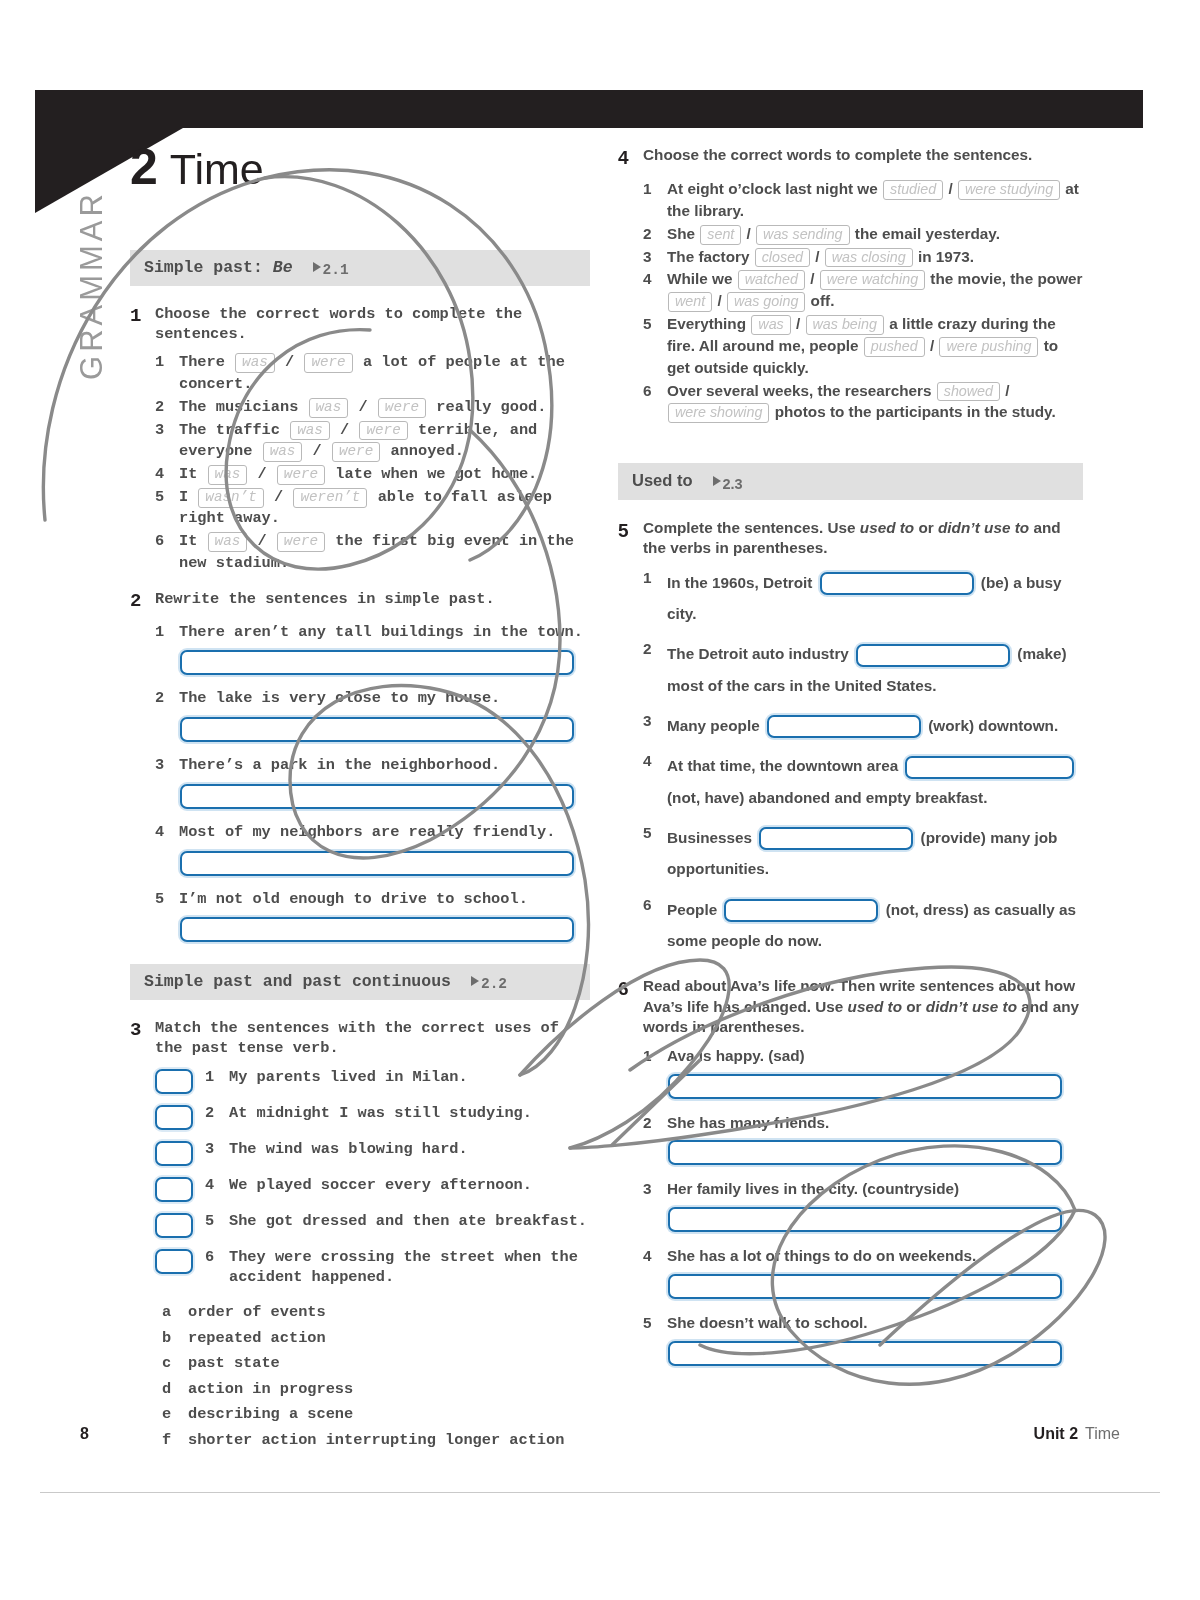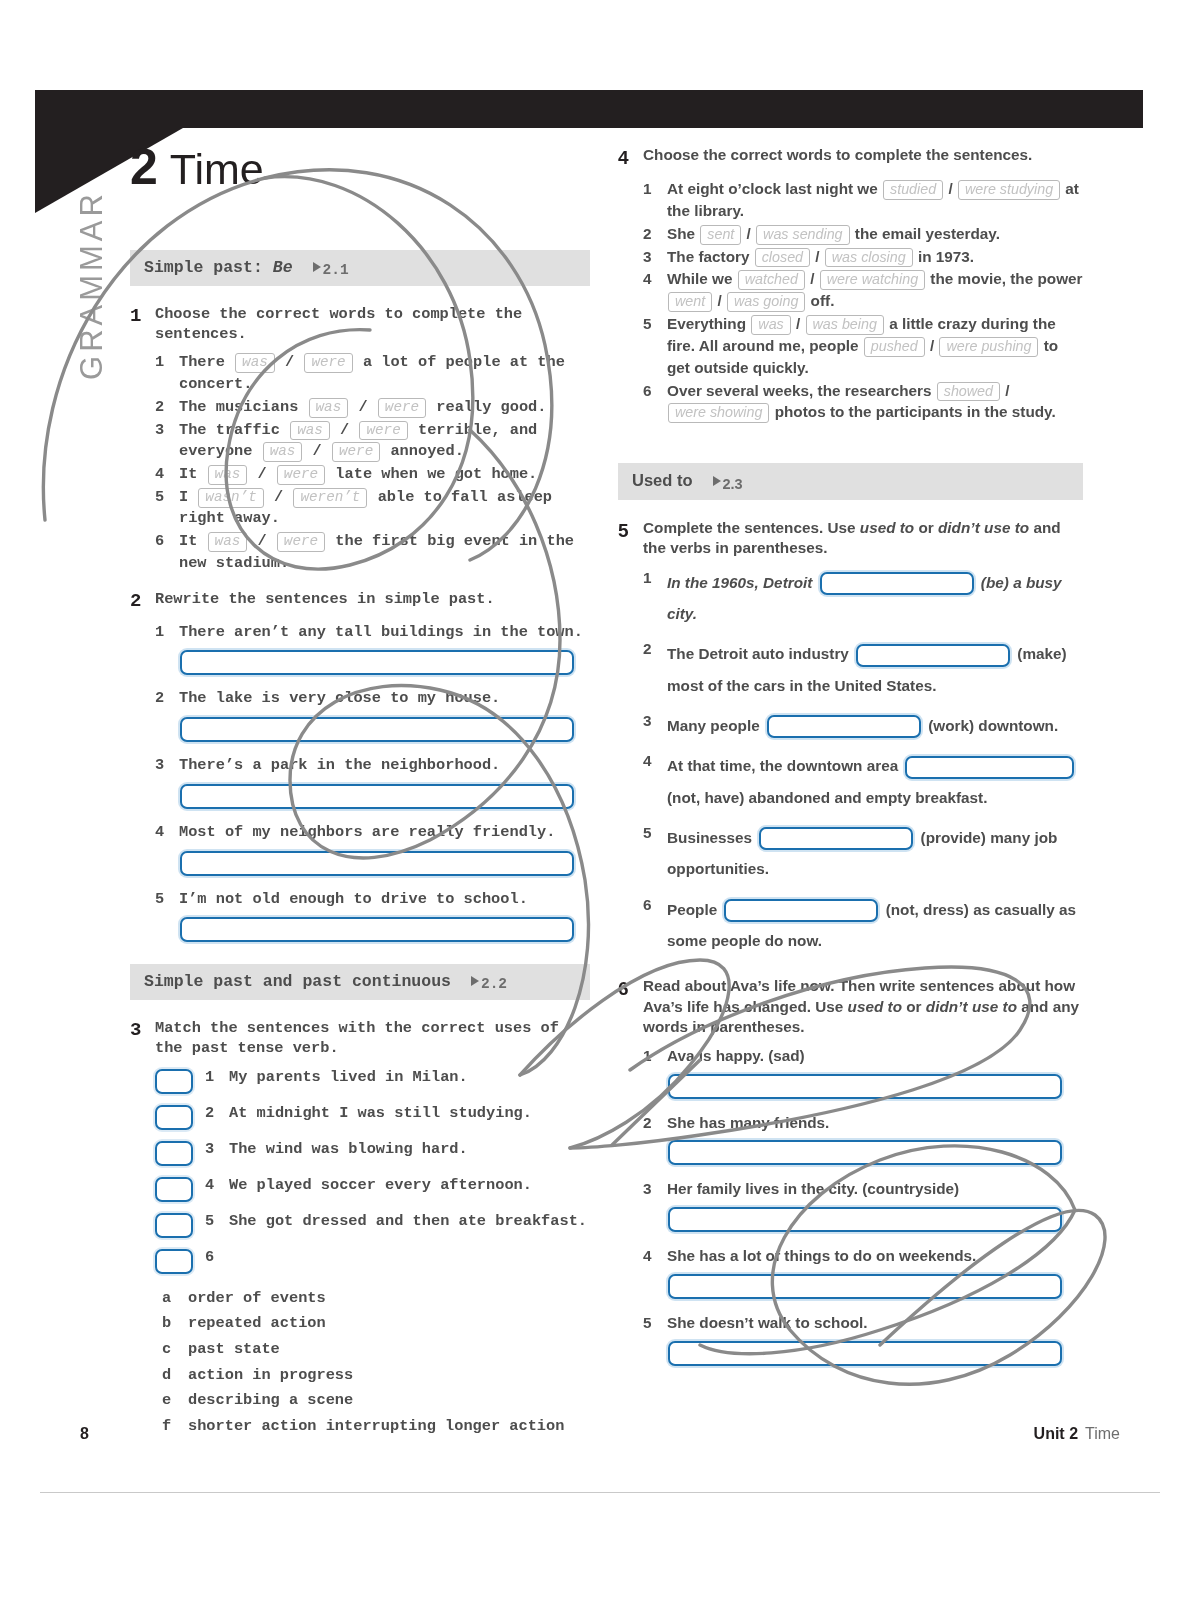--- a/index.html
+++ b/index.html
@@ -248,20 +248,21 @@
             <span>We played soccer every afternoon.</span>
           </div>
           <div class="match-row">
             <div class="msq"></div>
             <span class="mn">5</span>
             <span>She got dressed and then ate breakfast.</span>
           </div>
           <div class="match-row">
             <div class="msq"></div>
             <span class="mn">6</span>
+            <span>They were crossing the street when the accident happened.</span>
           </div>
         </div>
       <div style="margin-top:14px;" id="ex3-options">
           <div class="abc-row">
             <span class="al">a</span>
             <span>order of events</span>
           </div>
           <div class="abc-row">
             <span class="al">b</span>
             <span>repeated action</span>
@@ -330,21 +331,21 @@
     </div>
 
     <div class="ex">
       <div class="ex-head">
         <span class="ex-num">5</span>
         <span class="ex-instr"><span>Complete the sentences. Use </span><span class="it">used to</span><span> or </span><span class="it">didn’t use to</span><span> and the verbs in parentheses.</span></span>
       </div>
       <div class="items" id="ex5-items">
           <div class="item" style="margin-bottom: 9px;">
             <span class="item-num">1</span>
-            <span class="item-body" style="line-height: 2.05; font-style: italic;"><span>In the 1960s, Detroit </span><span class="blank" style="width: 150px;"></span><span> (be) a busy city.</span></span>
+            <span class="item-body" style="line-height: 2.05;"><span>In the 1960s, Detroit </span><span class="blank" style="width: 150px;"></span><span> (be) a busy city.</span></span>
           </div>
           <div class="item" style="margin-bottom: 9px;">
             <span class="item-num">2</span>
             <span class="item-body" style="line-height: 2.05;"><span>The Detroit auto industry </span><span class="blank" style="width: 150px;"></span><span> (make) most of the cars in the United States.</span></span>
           </div>
           <div class="item" style="margin-bottom: 9px;">
             <span class="item-num">3</span>
             <span class="item-body" style="line-height: 2.05;"><span>Many people </span><span class="blank" style="width: 150px;"></span><span> (work) downtown.</span></span>
           </div>
           <div class="item" style="margin-bottom: 9px;">

